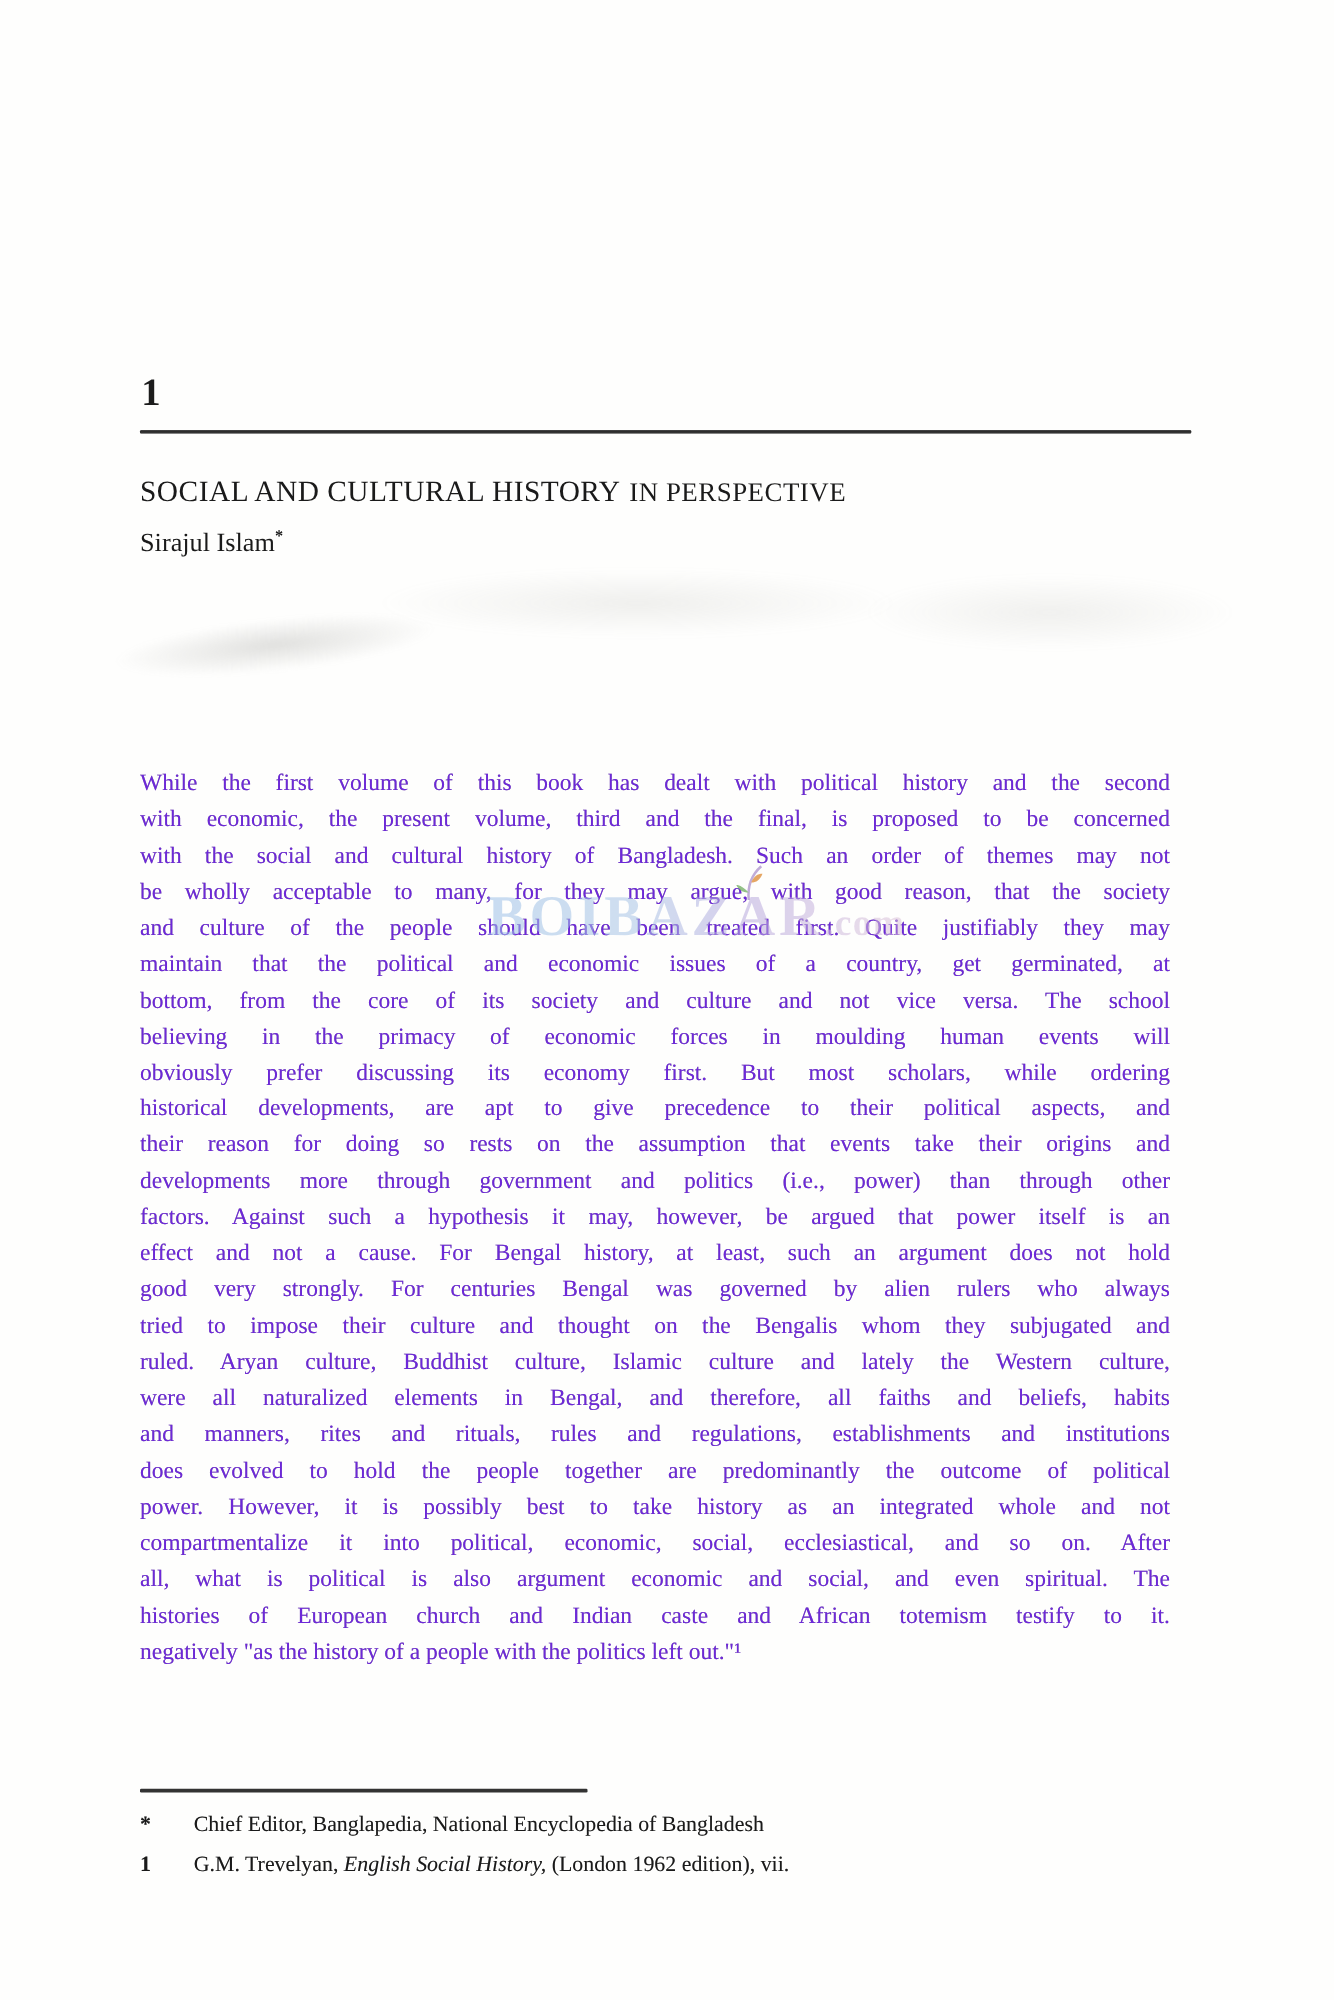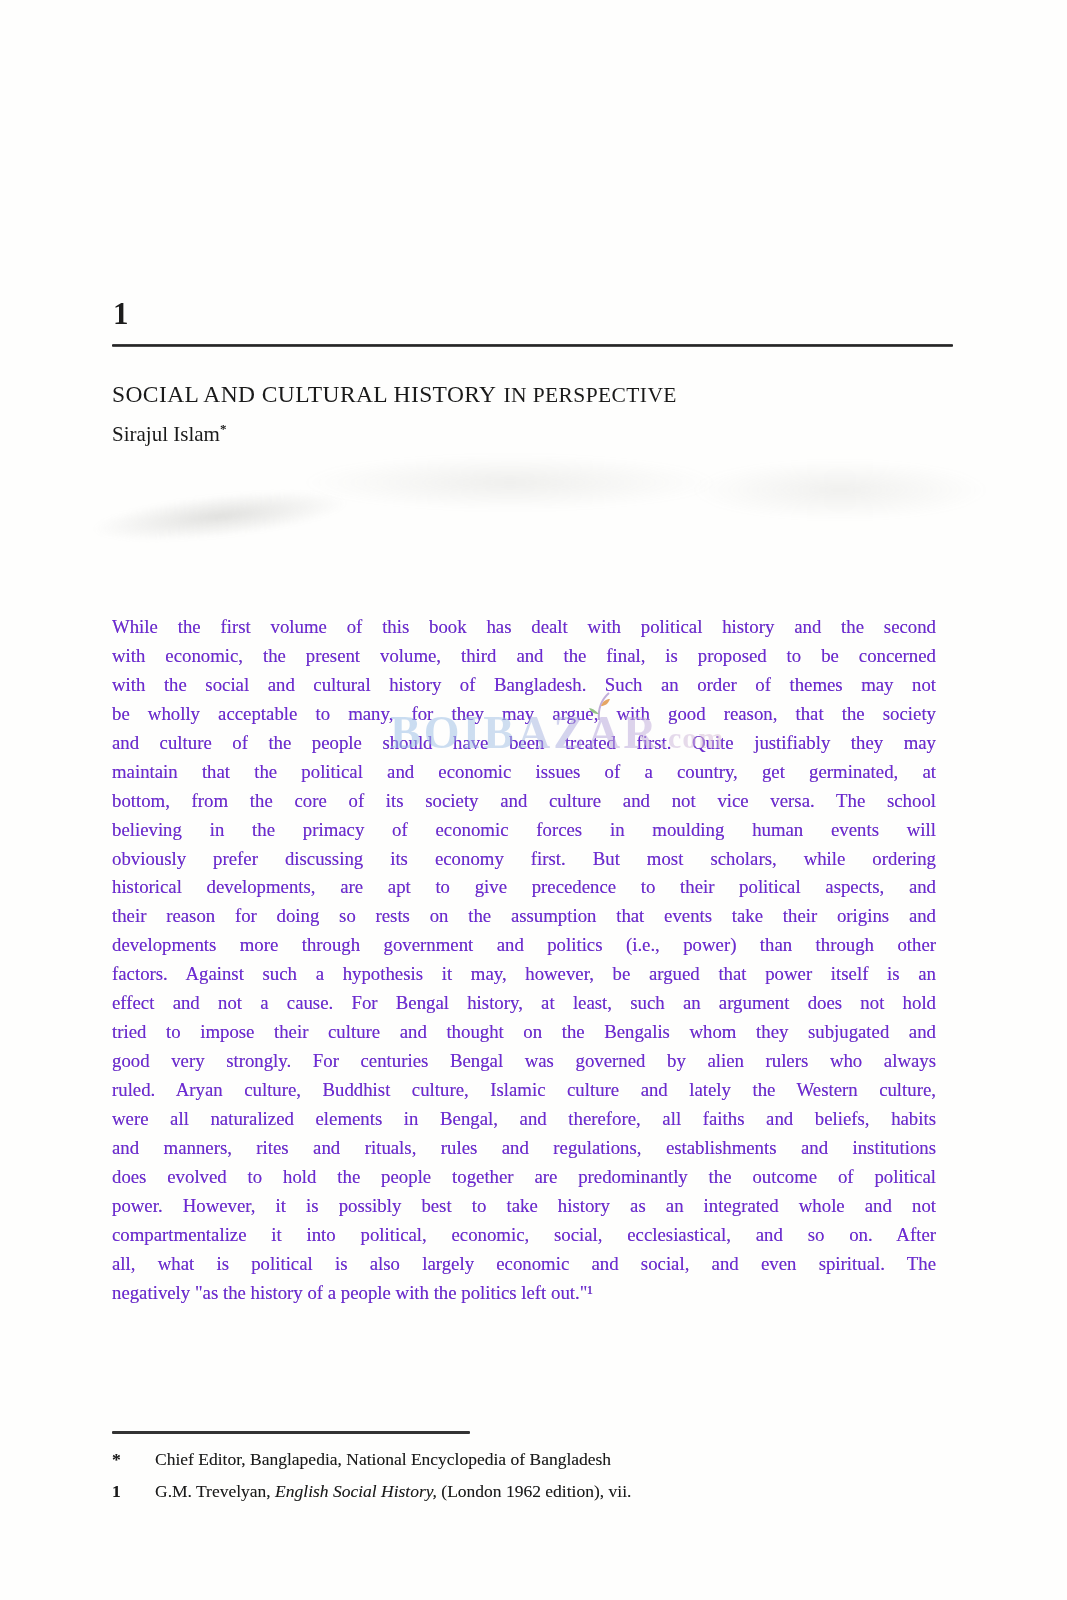--- a/index.html
+++ b/index.html
@@ -220,29 +220,30 @@
       <div class="body-line">and culture of the people should have been treated first. Quite justifiably they may</div>
       <div class="body-line">maintain that the political and economic issues of a country, get germinated, at</div>
       <div class="body-line">bottom, from the core of its society and culture and not vice versa. The school</div>
       <div class="body-line">believing in the primacy of economic forces in moulding human events will</div>
       <div class="body-line">obviously prefer discussing its economy first. But most scholars, while ordering</div>
       <div class="body-line">historical developments, are apt to give precedence to their political aspects, and</div>
       <div class="body-line">their reason for doing so rests on the assumption that events take their origins and</div>
       <div class="body-line">developments more through government and politics (i.e., power) than through other</div>
       <div class="body-line">factors. Against such a hypothesis it may, however, be argued that power itself is an</div>
       <div class="body-line">effect and not a cause. For Bengal history, at least, such an argument does not hold</div>
+      <div class="body-line">good very strongly. For centuries Bengal was governed by alien rulers who always</div>
       <div class="body-line">tried to impose their culture and thought on the Bengalis whom they subjugated and</div>
-      <div class="body-line">good very strongly. For centuries Bengal was governed by alien rulers who always</div>
       <div class="body-line">ruled. Aryan culture, Buddhist culture, Islamic culture and lately the Western culture,</div>
       <div class="body-line">were all naturalized elements in Bengal, and therefore, all faiths and beliefs, habits</div>
       <div class="body-line">and manners, rites and rituals, rules and regulations, establishments and institutions</div>
       <div class="body-line">does evolved to hold the people together are predominantly the outcome of political</div>
       <div class="body-line">power. However, it is possibly best to take history as an integrated whole and not</div>
       <div class="body-line">compartmentalize it into political, economic, social, ecclesiastical, and so on. After</div>
-      <div class="body-line">all, what is political is also largely economic and social, and even spiritual. The</div>
+      <div class="body-line">all, what is political is also argument economic and social, and even spiritual. The</div>
+      <div class="body-line">histories of European church and Indian caste and African totemism testify to it.</div>
       <div class="body-line">negatively "as the history of a people with the politics left out."¹</div>
     </div>
 
   <div class="footnote-rule"></div>
   <div class="footnotes">
     <div class="footnote-row">
       <span class="footnote-marker">*</span>
       <span class="footnote-text">Chief Editor, Banglapedia, National Encyclopedia of Bangladesh</span>
     </div>
     <div class="footnote-row">

